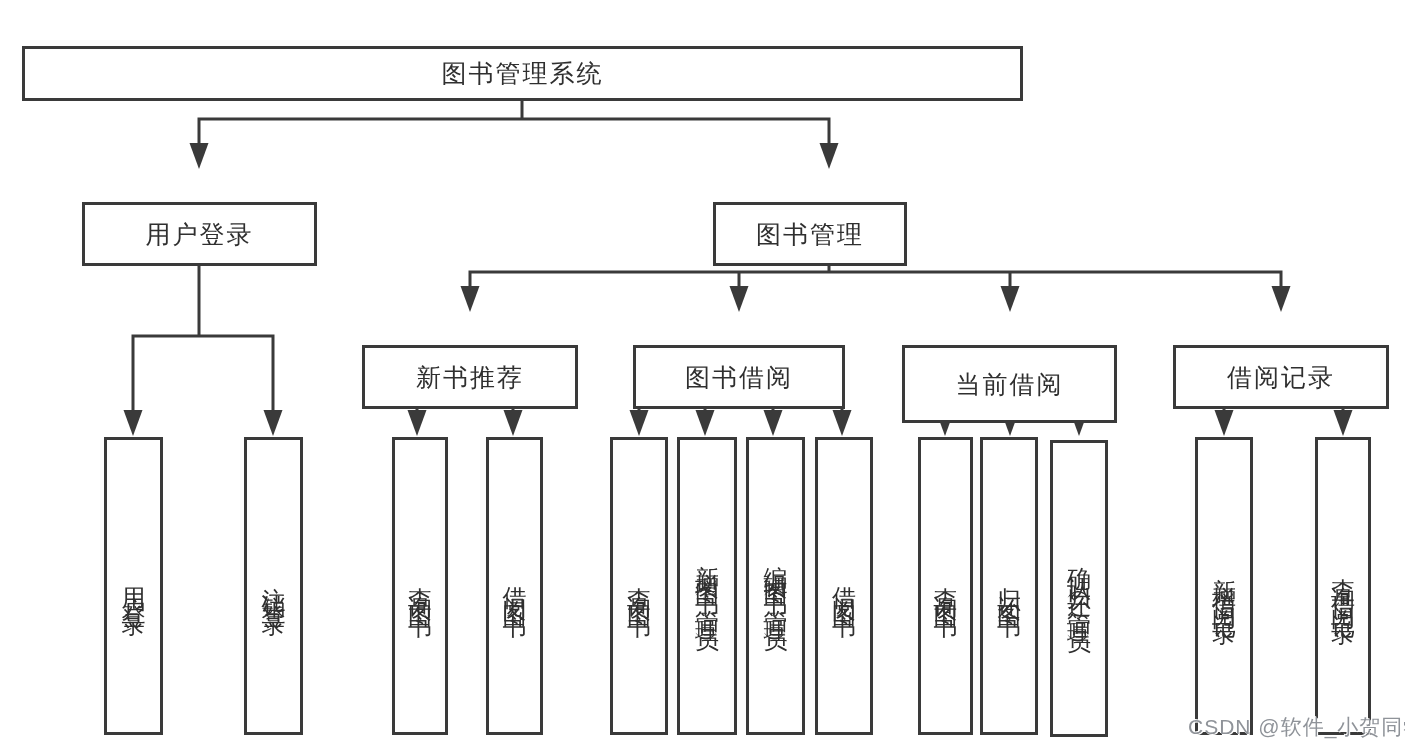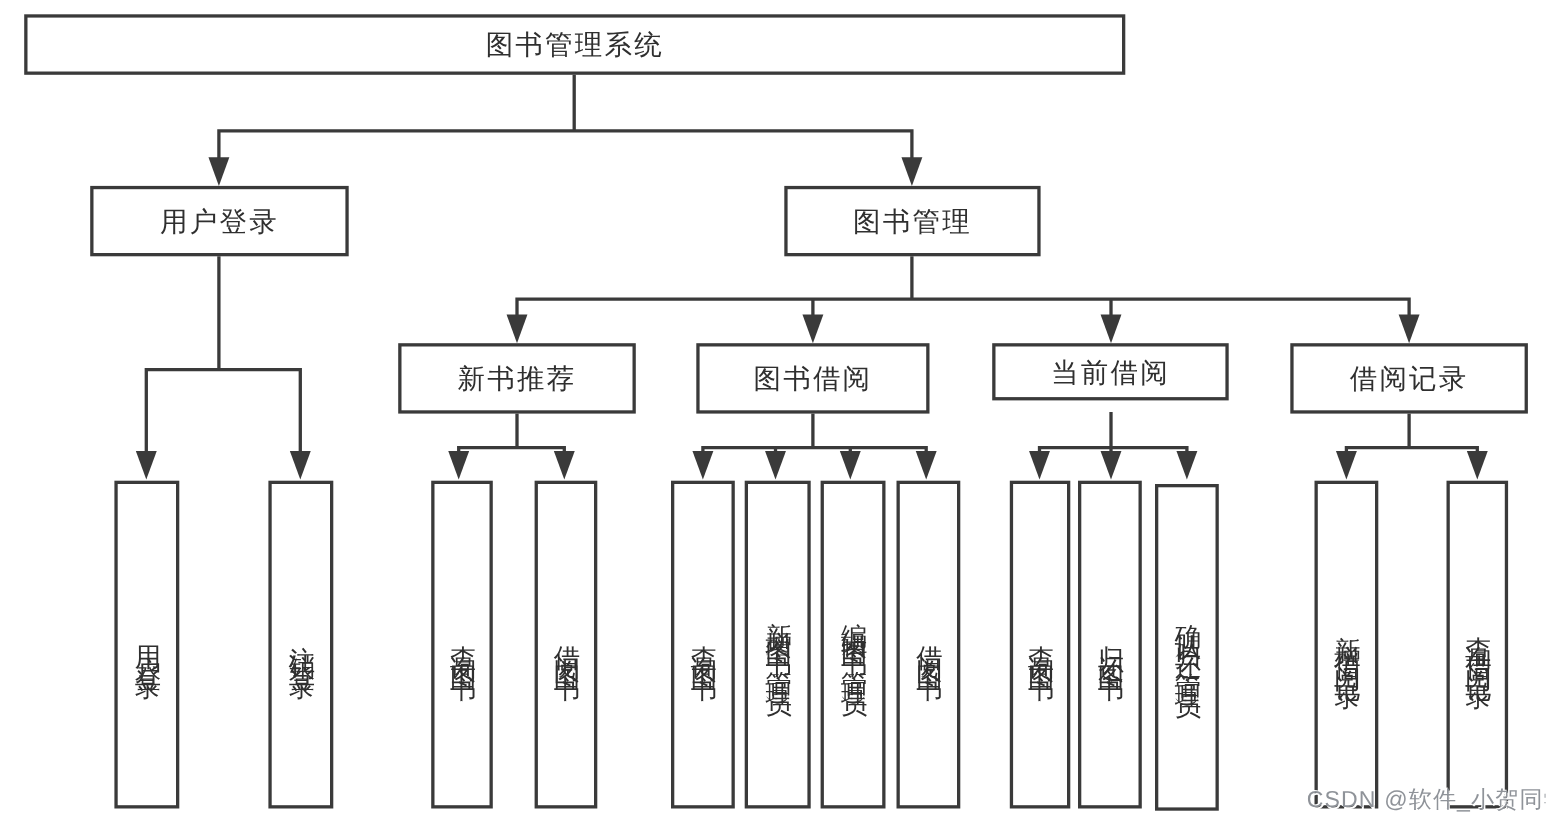--- a/index.html
+++ b/index.html
@@ -8,21 +8,21 @@
     font-family:"Liberation Sans","DejaVu Sans",sans-serif;
     color:#2f2f2f;
   }
   .canvas{position:absolute;left:0;top:0;width:1405px;height:747px;}
   .wires{position:absolute;left:0;top:0;z-index:1;}
   .hbox,.vbox{
     position:absolute;box-sizing:border-box;background:#ffffff;
     border:3px solid #3a3a3a;z-index:2;
     display:flex;align-items:center;justify-content:center;
   }
-  .hbox{font-size:25px;letter-spacing:2px;color:#2f2f2f;}
+  .hbox{font-size:25px;letter-spacing:2px;color:#2f2f2f;margin-top:33px;}
   .vbox span{
     writing-mode:vertical-rl;text-orientation:mixed;
     font-size:24px;letter-spacing:9px;line-height:1;
     color:#2f2f2f;white-space:nowrap;
   }
   .watermark{
     position:absolute;left:1188px;top:713px;z-index:3;
     font-size:21px;letter-spacing:1px;color:#8f9399;
     text-shadow:1px 1px 0 #ffffff,-1px -1px 0 #ffffff;
     white-space:nowrap;
@@ -71,31 +71,31 @@
     </g>
   </svg>
 
   <div class="hbox" style="left:22px;top:13px;width:1001px;height:55px;">
     <span>图书管理系统</span>
   </div>
 
   <div class="hbox" style="left:82px;top:169px;width:235px;height:64px;">
     <span>用户登录</span>
   </div>
-  <div class="hbox" style="left:713px;top:169px;width:233px;height:64px;align-items:center;">
+  <div class="hbox" style="left:713px;top:169px;width:194px;height:64px;align-items:center;">
     <span>图书管理</span>
   </div>
 
   <div class="hbox" style="left:633px;top:312px;width:212px;height:64px;">
     <span>图书借阅</span>
   </div>
   <div class="hbox" style="left:362px;top:312px;width:216px;height:64px;">
     <span>新书推荐</span>
   </div>
-  <div class="hbox" style="left:902px;top:312px;width:215px;height:52px;">
+  <div class="hbox" style="left:902px;top:312px;width:215px;height:78px;">
     <span>当前借阅</span>
   </div>
   <div class="hbox" style="left:1173px;top:312px;width:216px;height:64px;">
     <span>借阅记录</span>
   </div>
 
   <div class="vbox" style="left:104px;top:437px;width:59px;height:298px;">
     <span>用户登录</span>
   </div>
   <div class="vbox" style="left:244px;top:437px;width:59px;height:298px;">

